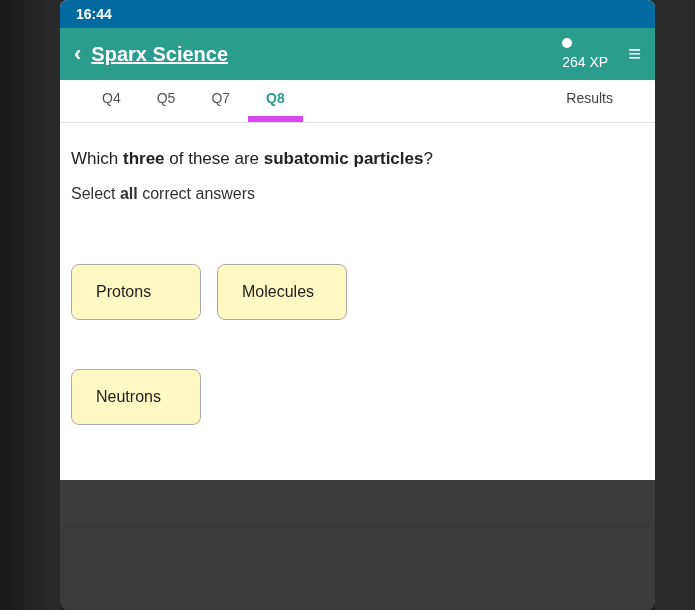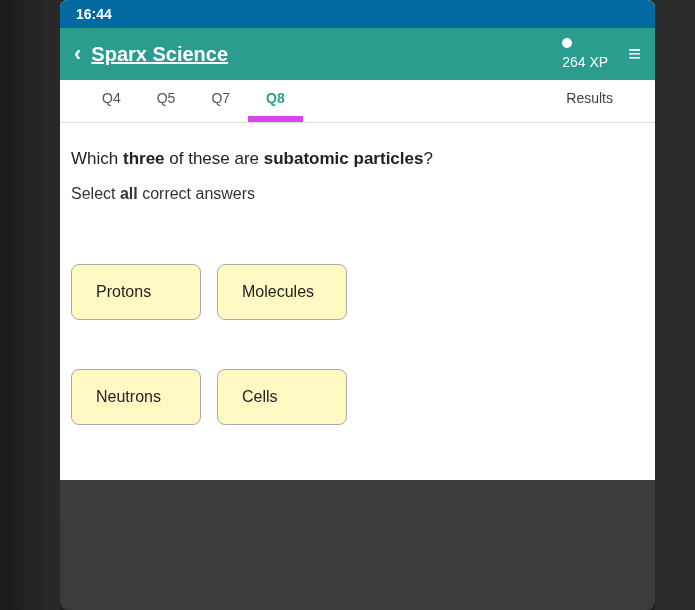--- a/index.html
+++ b/index.html
@@ -226,21 +226,20 @@
 
     <div class="answers-grid">
 
       <div class="answers-row">
         <button class="answer-btn">Protons</button>
         <button class="answer-btn">Molecules</button>
       </div>
 
       <div class="answers-row">
         <button class="answer-btn">Neutrons</button>
-        <button class="answer-btn">Cells</button>
       </div>
 
     </div>
   </div>
 
 </div>
 
 <div class="bottom-area"></div>
 
 </body></html>

